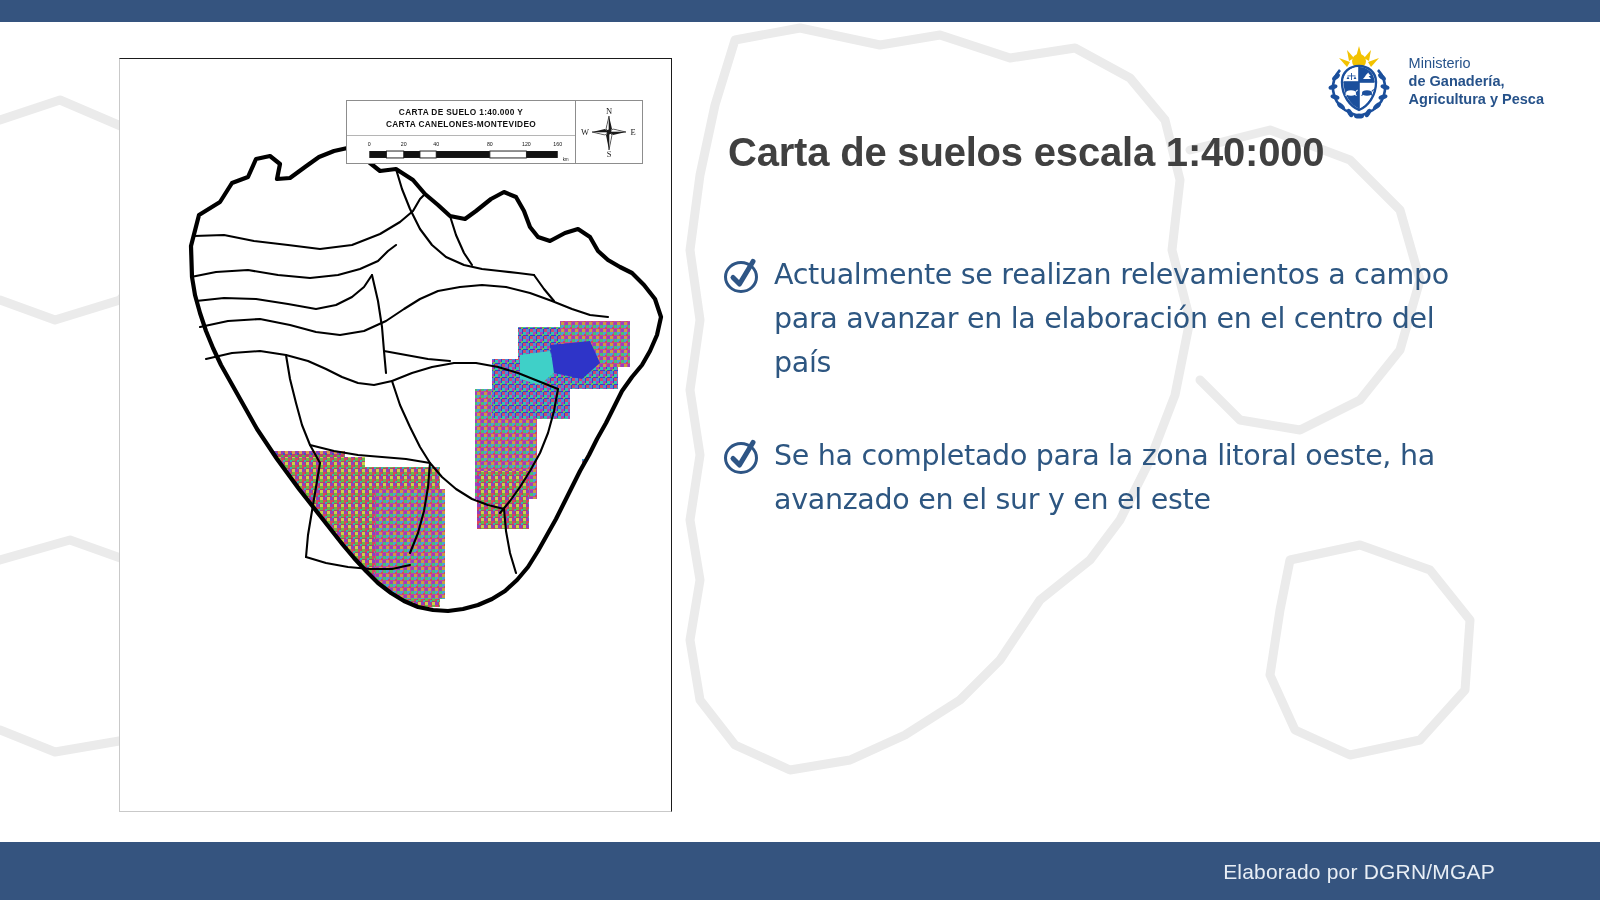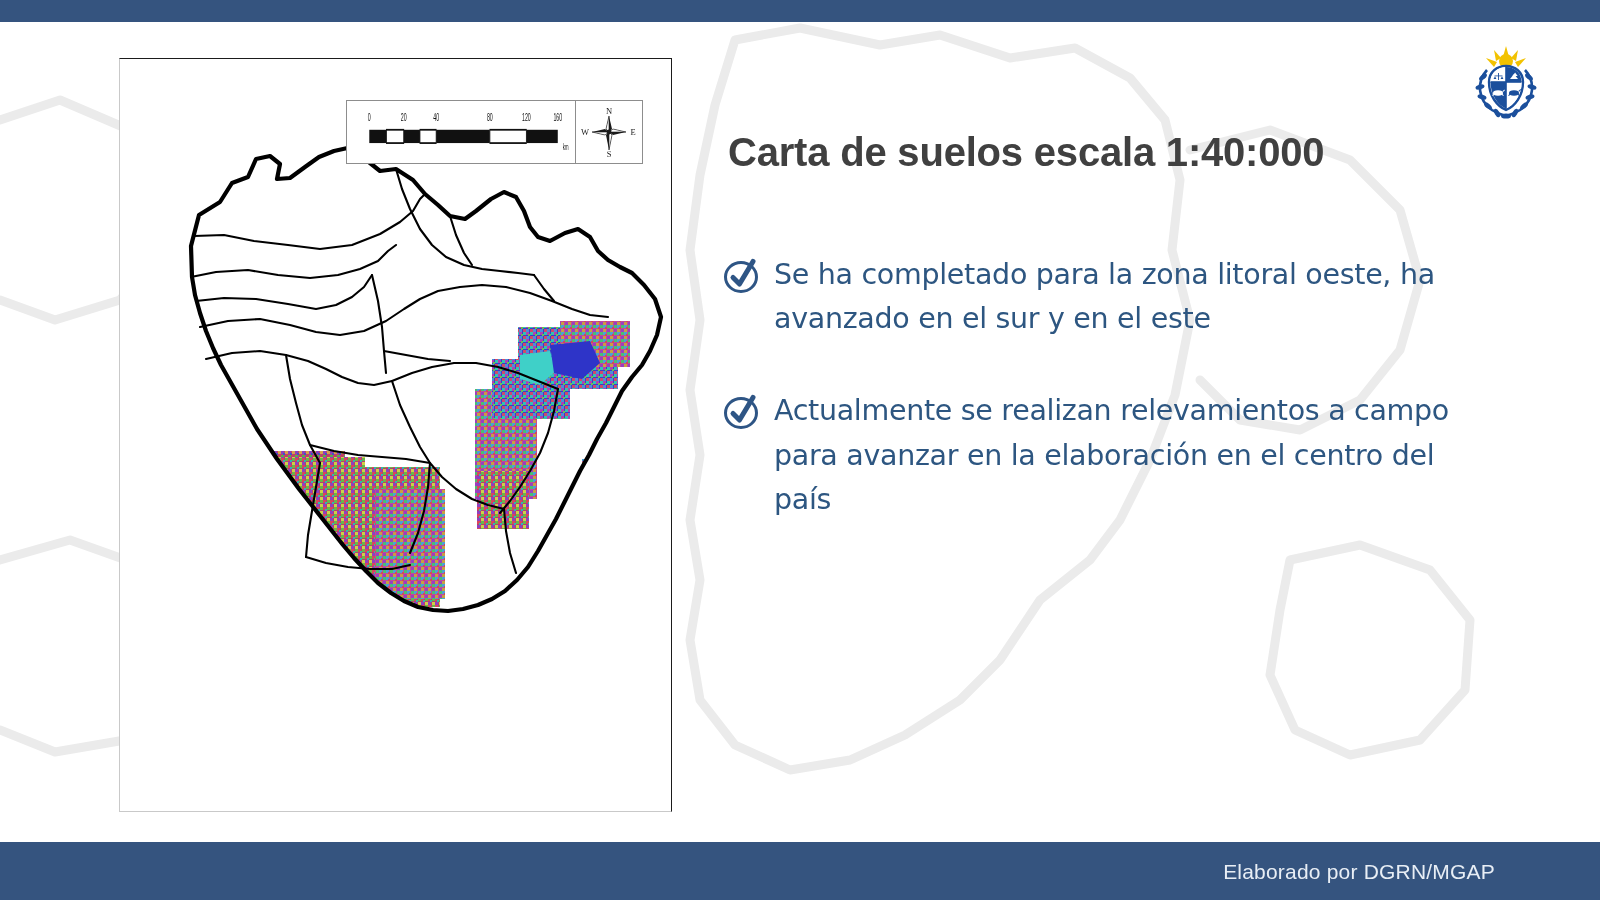--- a/index.html
+++ b/index.html
@@ -254,20 +254,24 @@
              L460 412 L452 428 L444 444 L436 460 L427 476 L418 492 L408 508
              L397 521 L385 532 L372 540 L358 546 L343 550 L328 552 L313 551
              L298 548 L284 542 L271 534 L258 524 L246 512 L234 499 L223 486
              L212 472 L201 458 L190 444 L179 430 L168 415 L157 400 L147 385
              L137 370 L128 354 L119 338 L110 322 L101 306 L93 289 L86 272
              L80 254 L75 236 L72 218 Z" fill="none" stroke="#000000" stroke-width="4.2" stroke-linejoin="round"></path>
   </svg>
 
   <div id="map-legend">
     <div id="legend-left">
+      <div id="legend-title">
+        <span>CARTA DE SUELO 1:40.000 Y</span>
+        <span>CARTA CANELONES-MONTEVIDEO</span>
+      </div>
       <div id="legend-scale">
         <svg width="100%" height="100%" viewBox="0 0 225 28" preserveAspectRatio="none">
           <g font-size="5.2" fill="#111" font-family="Liberation Sans, sans-serif" text-anchor="middle">
             <text x="22" y="9">0</text>
             <text x="56" y="9">20</text>
             <text x="88" y="9">40</text>
             <text x="141" y="9">80</text>
             <text x="177" y="9">120</text>
             <text x="208" y="9">160</text>
           </g>
@@ -365,41 +369,46 @@
       <path d="M34.4 49 l1.4 3 h-1 l-1.2 -2.4 z"></path>
       <path d="M34.4 47.2 l2 -1.6 l0.4 1 l-1.8 1.4 z"></path>
     </g>
     <g fill="#1b4f9c">
       <ellipse cx="46" cy="49" rx="5" ry="2.8"></ellipse>
       <path d="M41.6 49 l-1.4 3 h1 l1.2 -2.4 z"></path>
       <path d="M50.4 49 l1.4 3 h-1 l-1.2 -2.4 z"></path>
       <path d="M50.4 47 l2.2 -2 l0.5 1 l-2 1.8 z"></path>
     </g>
   </svg>
+  <div id="logo-text">
+    <div id="logo-line-1">Ministerio</div>
+    <div id="logo-line-2">de Ganadería,</div>
+    <div id="logo-line-3">Agricultura y Pesca</div>
+  </div>
 </div>
 
 <div id="content">
   <h1 id="page-title">Carta de suelos escala 1:40:000</h1>
 
+
+  <div class="bullet" id="bullet-3">
+    <span class="bullet-icon">
+      <svg width="38" height="38" viewBox="0 0 38 38">
+        <ellipse cx="19" cy="20" rx="15.5" ry="14.5" fill="none" stroke="#2e5585" stroke-width="3"></ellipse>
+        <path d="M11 20.5 L17.5 27 L31 4.5" fill="none" stroke="#2e5585" stroke-width="5" stroke-linecap="round" stroke-linejoin="round"></path>
+      </svg>
+    </span>
+    <span class="bullet-text">Actualmente se realizan relevamientos a campo para avanzar en la elaboración en el centro del país</span>
+  </div>
 
   <div class="bullet" id="bullet-2">
     <span class="bullet-icon">
       <svg width="38" height="38" viewBox="0 0 38 38">
         <ellipse cx="19" cy="20" rx="15.5" ry="14.5" fill="none" stroke="#2e5585" stroke-width="3"></ellipse>
         <path d="M11 20.5 L17.5 27 L31 4.5" fill="none" stroke="#2e5585" stroke-width="5" stroke-linecap="round" stroke-linejoin="round"></path>
       </svg>
     </span>
     <span class="bullet-text">Se ha completado para la zona litoral oeste, ha avanzado en el sur y en el este</span>
   </div>
-
-  <div class="bullet" id="bullet-3">
-    <span class="bullet-icon">
-      <svg width="38" height="38" viewBox="0 0 38 38">
-        <ellipse cx="19" cy="20" rx="15.5" ry="14.5" fill="none" stroke="#2e5585" stroke-width="3"></ellipse>
-        <path d="M11 20.5 L17.5 27 L31 4.5" fill="none" stroke="#2e5585" stroke-width="5" stroke-linecap="round" stroke-linejoin="round"></path>
-      </svg>
-    </span>
-    <span class="bullet-text">Actualmente se realizan relevamientos a campo para avanzar en la elaboración en el centro del país</span>
-  </div>
 </div>
 
 <div id="bottom-bar"></div>
 <div id="footer-text">Elaborado por DGRN/MGAP</div>
 
 </body></html>

